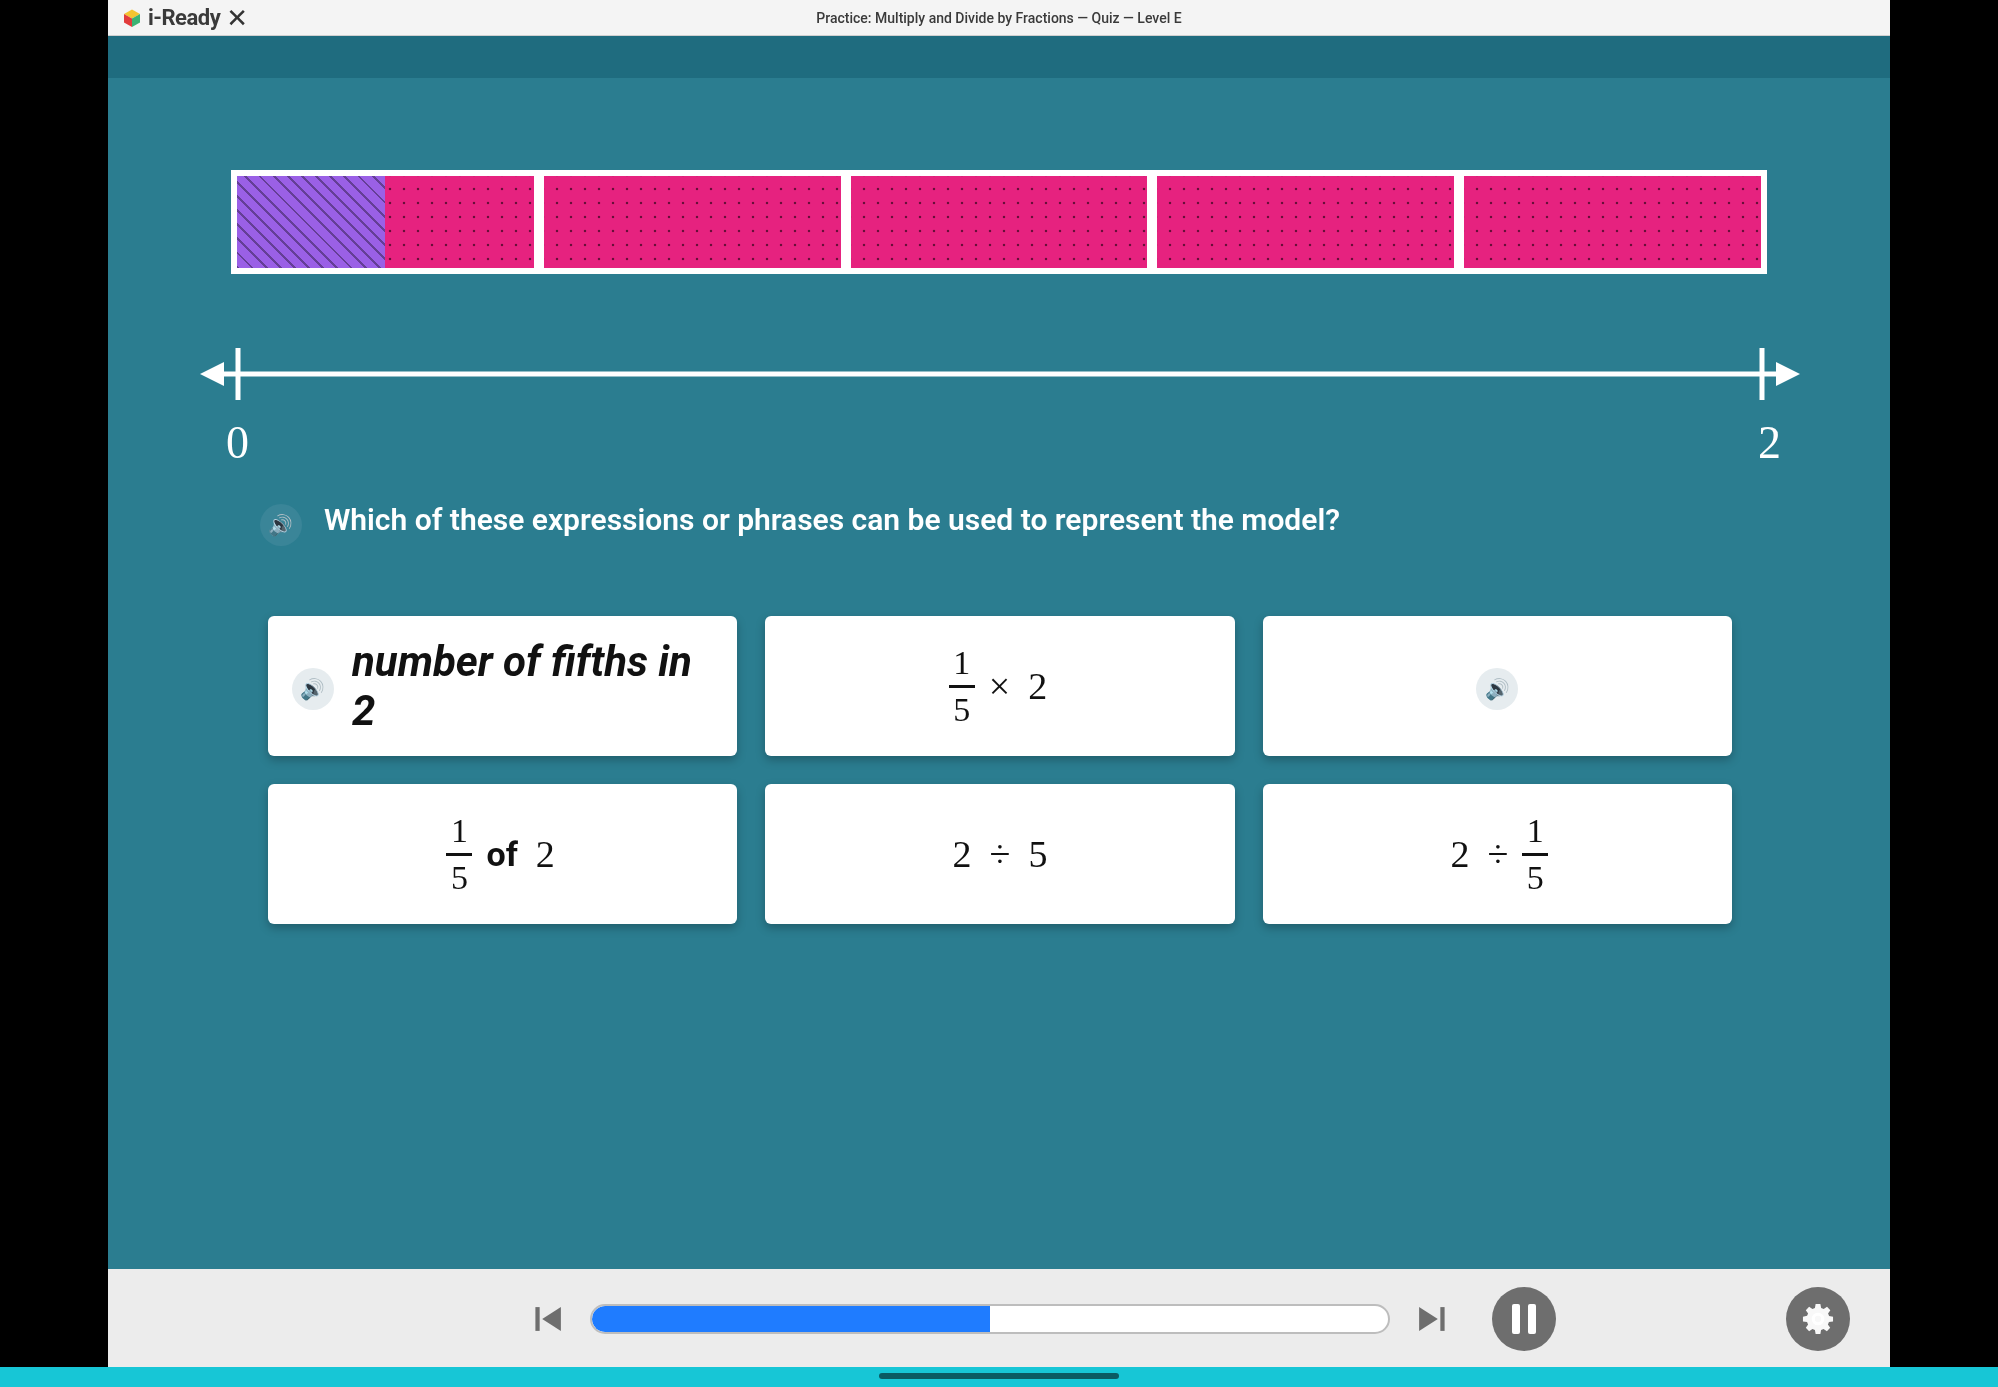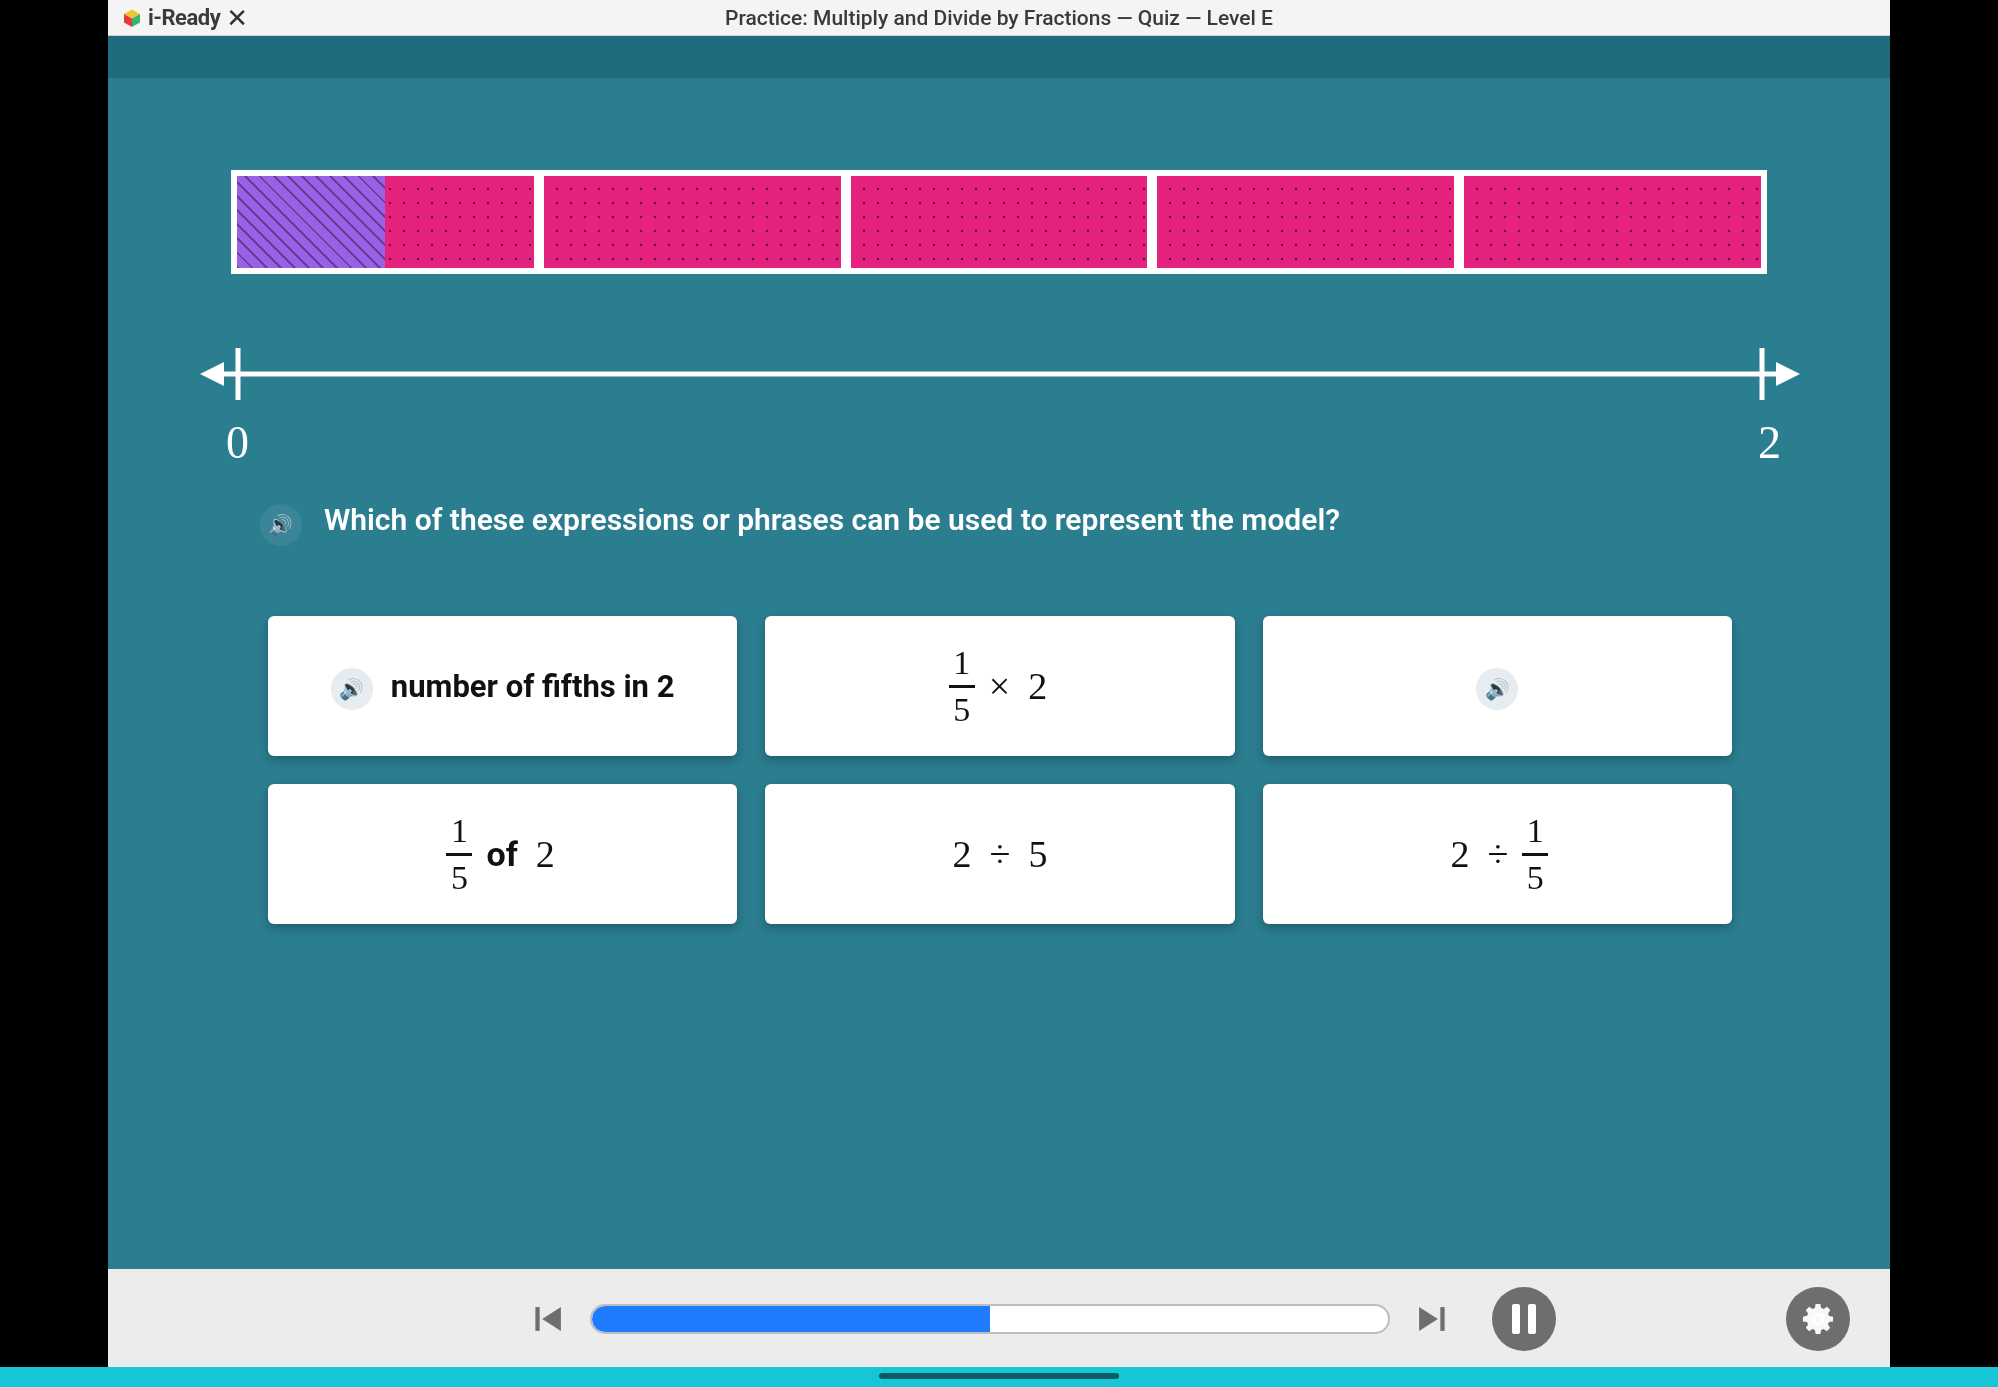--- a/index.html
+++ b/index.html
@@ -44,21 +44,21 @@
     font-size: 22px;
     color: #3a3a3a;
     letter-spacing: -0.5px;
   }
   .brand-cube {
     width: 20px; height: 20px;
     position: relative;
   }
   .brand-cube svg { width: 100%; height: 100%; }
   .header-title {
-    font-size: 21px;
+    font-size: 14px;
     color: #3a3a3a;
     font-weight: 500;
     position: absolute;
     left: 50%;
     transform: translateX(-50%);
   }
   .close-btn {
     font-size: 26px;
     font-weight: 400;
     color: #333;
@@ -185,21 +185,22 @@
     gap: 18px;
     padding: 0 24px;
     cursor: pointer;
     font-family: Georgia, "Times New Roman", serif;
     font-size: 38px;
     color: #111;
   }
   .answer .txt {
     font-family: -apple-system, BlinkMacSystemFont, "Segoe UI", Roboto, Helvetica, Arial, sans-serif;
     font-weight: 700;
-    font-size: 31px;
+    font-size: 42px;
+    font-style: italic;
   }
   .answer .inner {
     display: flex;
     align-items: center;
     gap: 10px;
   }
   .frac {
     display: inline-flex;
     flex-direction: column;
     align-items: center;

